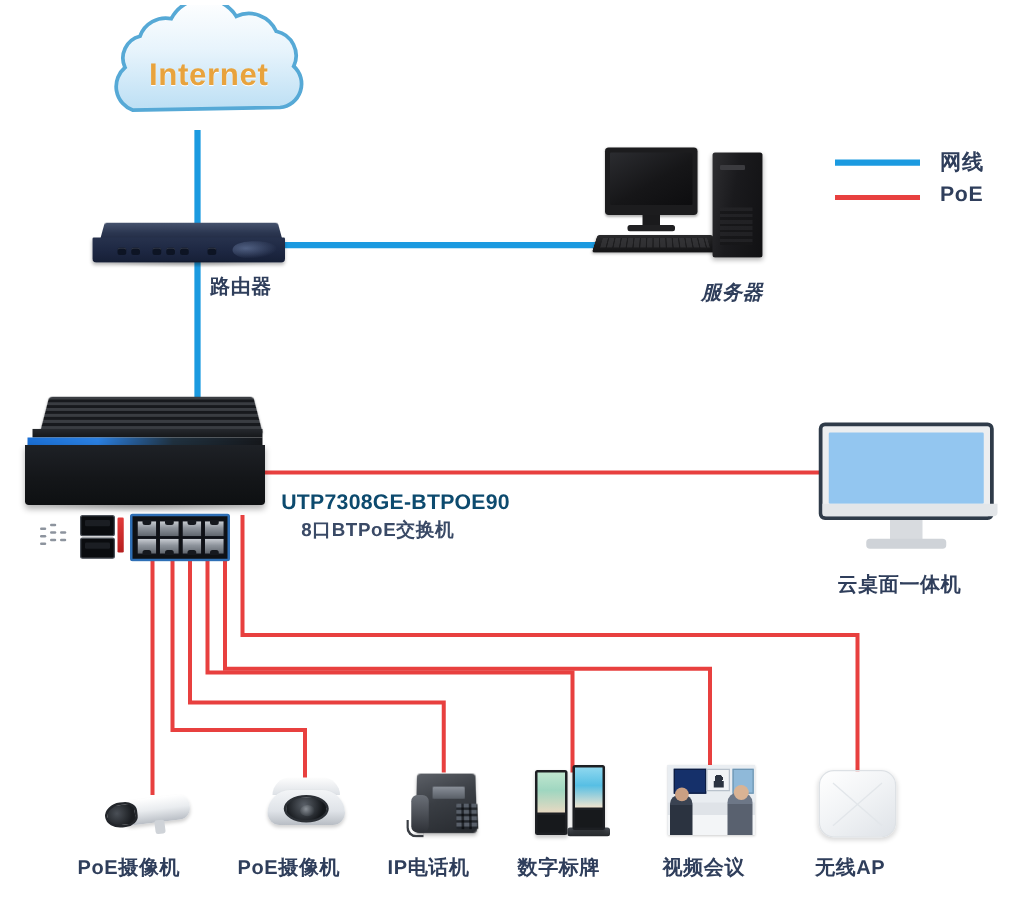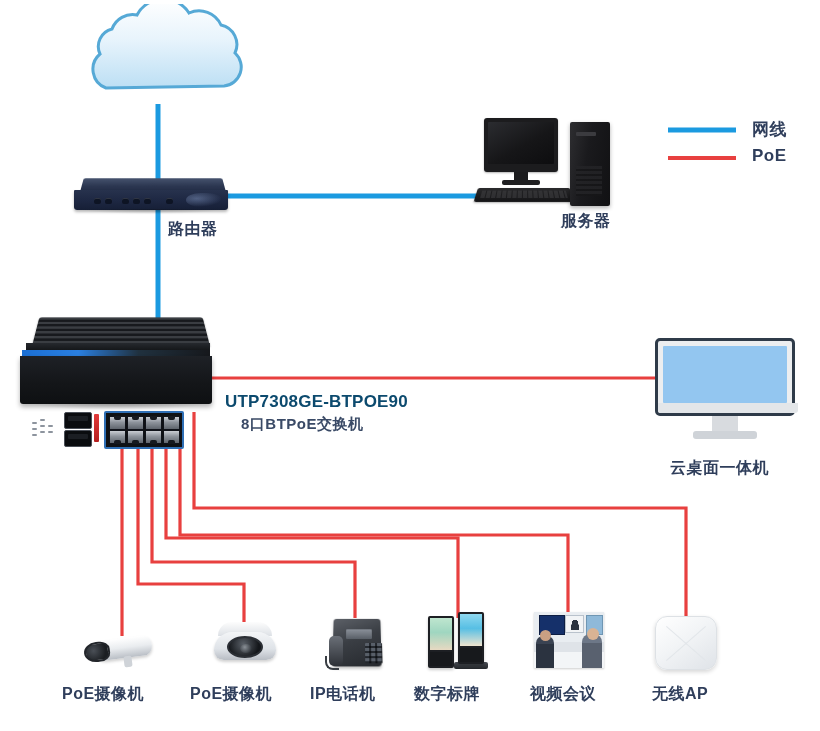--- a/index.html
+++ b/index.html
@@ -272,20 +272,21 @@
                  a20,20 0 0 1 -6,-34
                  a18,18 0 0 1 12,-25
                  a22,22 0 0 1 25,-14
                  a30,30 0 0 1 52,-2
                  a24,24 0 0 1 32,12
                  a20,20 0 0 1 14,28
                  a19,19 0 0 1 -11,33
                  z"></path>
       </g>
     </svg>
+    <div class="cloud-text">Internet</div>
   </div>
 
   <div id="router" class="abs">
     <div class="rt-top"></div>
     <div class="rt-face">
       <span class="rt-port" style="left:20px"></span>
       <span class="rt-port" style="left:31px"></span>
       <span class="rt-port" style="left:48px"></span>
       <span class="rt-port" style="left:59px"></span>
       <span class="rt-port" style="left:70px"></span>
@@ -298,21 +299,21 @@
   <div id="server" class="abs">
     <div class="srv-mon-body">
       <div class="srv-mon-screen"></div>
     </div>
     <div class="srv-mon-neck"></div>
     <div class="srv-mon-base"></div>
     <div class="srv-kb"></div>
     <div class="srv-mouse"></div>
     <div class="srv-tower"></div>
   </div>
-  <div class="lbl lbl-dev" style="left:561px;top:211px;">服务器</div>
+  <div class="lbl lbl-dev" style="left:561px;top:224px;font-style:italic;">服务器</div>
 
   <div class="lbl lbl-legend" style="left:752px;top:118px;">网线</div>
   <div class="lbl lbl-legend" style="left:752px;top:146px;">PoE</div>
 
   <div id="switch" class="abs">
     <div class="sw-fins"></div>
     <div class="sw-topedge"></div>
     <div class="sw-stripe"></div>
     <div class="sw-face">
       <div class="sw-leds">

